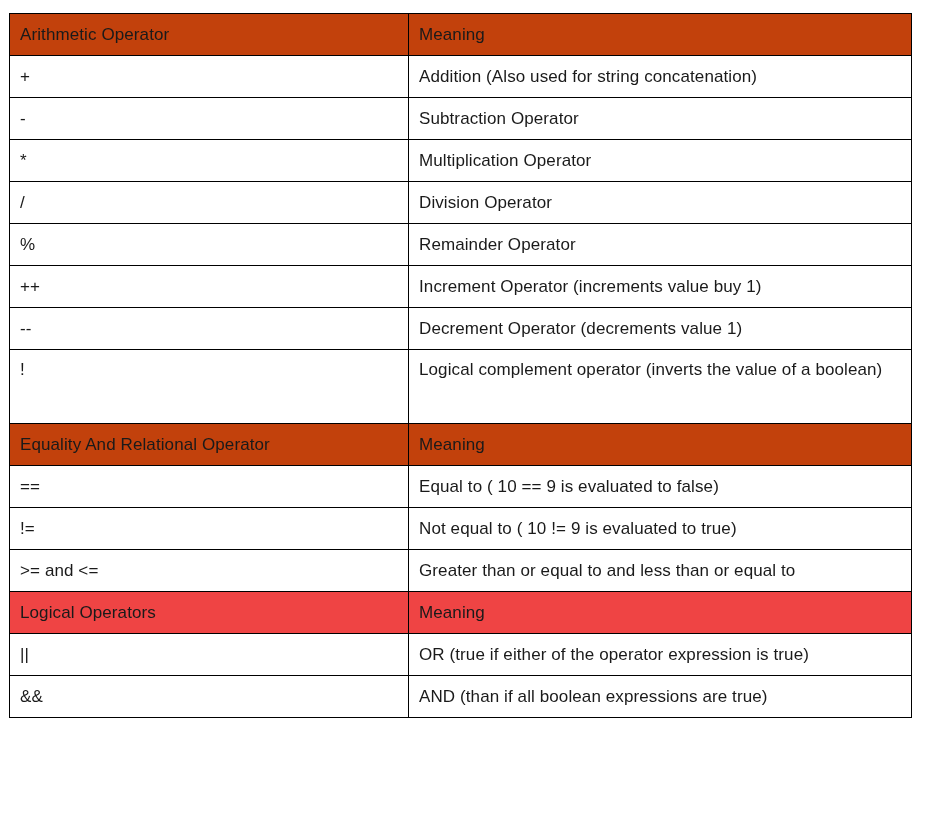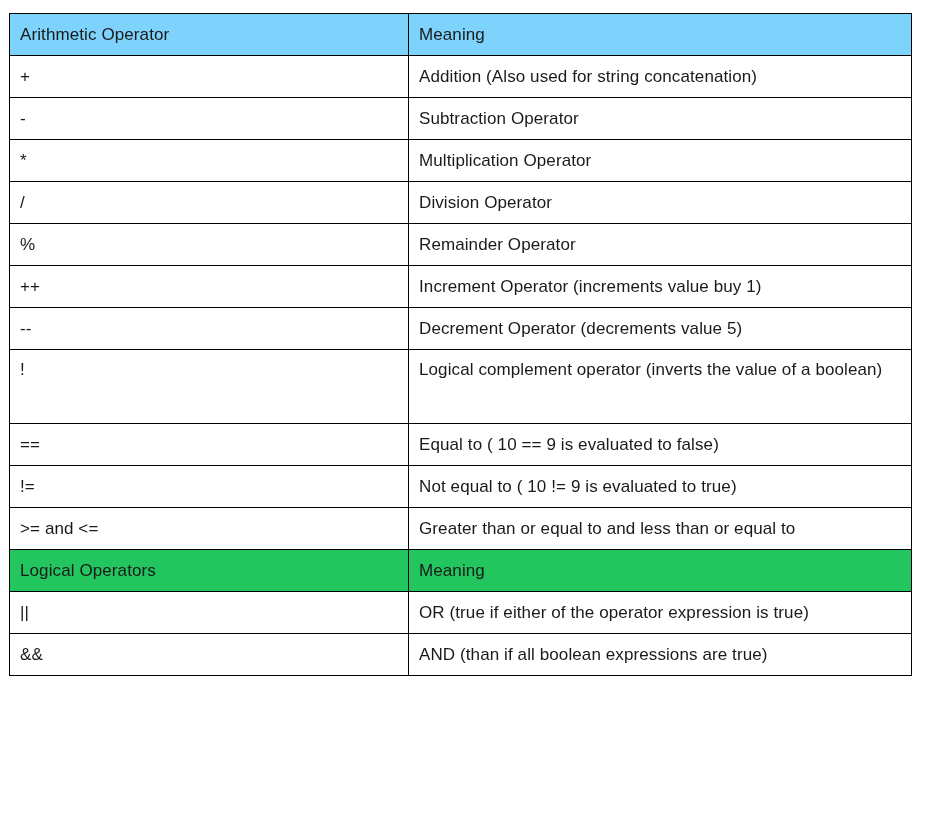--- a/index.html
+++ b/index.html
@@ -44,27 +44,27 @@
     white-space: normal;
     overflow: hidden;
   }
 
   
   tr.row-normal td { height: 41px; }
 
   
   tr.row-section td {
     height: 41px;
-    background: #7dd3fc;
+    background: #c2410c;
   }
 
   
   tr.row-section-plain td {
     height: 41px;
-    background: #22c55e;
+    background: #ef4444;
   }
 
   
   tr.row-tall td {
     height: 64px;
     vertical-align: middle;
   }
   tr.row-tall td.cell-operator {
     vertical-align: top;
     padding-top: 9px;
@@ -107,25 +107,29 @@
         <tr class="row-normal">
           <td class="cell-operator">%</td>
           <td class="cell-meaning">Remainder Operator</td>
         </tr>
         <tr class="row-normal">
           <td class="cell-operator">++</td>
           <td class="cell-meaning">Increment Operator (increments value buy 1)</td>
         </tr>
         <tr class="row-normal">
           <td class="cell-operator">--</td>
-          <td class="cell-meaning">Decrement Operator (decrements value 5)</td>
+          <td class="cell-meaning">Decrement Operator (decrements value 1)</td>
         </tr>
         <tr class="row-tall">
           <td class="cell-operator">!</td>
           <td class="cell-meaning">Logical complement operator (inverts the value of a boolean)</td>
+        </tr>
+        <tr class="row-section">
+          <td class="cell-operator">Equality And Relational Operator</td>
+          <td class="cell-meaning">Meaning</td>
         </tr>
         <tr class="row-normal">
           <td class="cell-operator">==</td>
           <td class="cell-meaning">Equal to ( 10 == 9 is evaluated to false)</td>
         </tr>
         <tr class="row-normal">
           <td class="cell-operator">!=</td>
           <td class="cell-meaning">Not equal to ( 10 != 9 is evaluated to true)</td>
         </tr>
         <tr class="row-normal">

